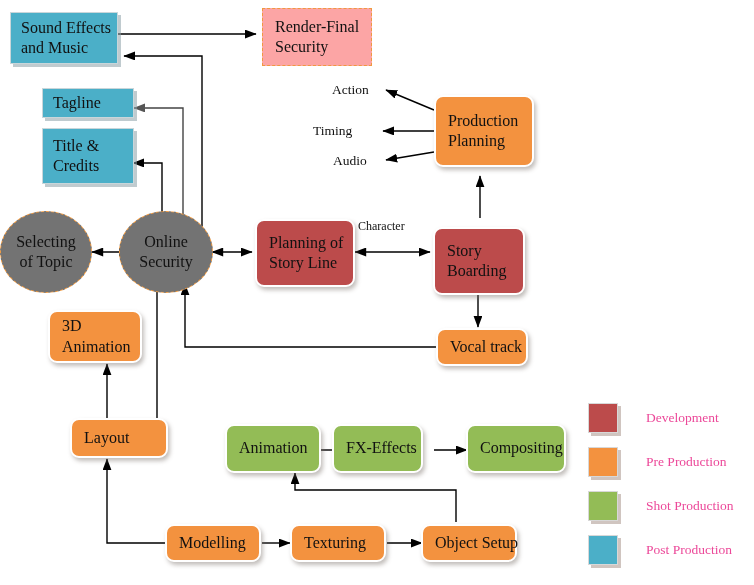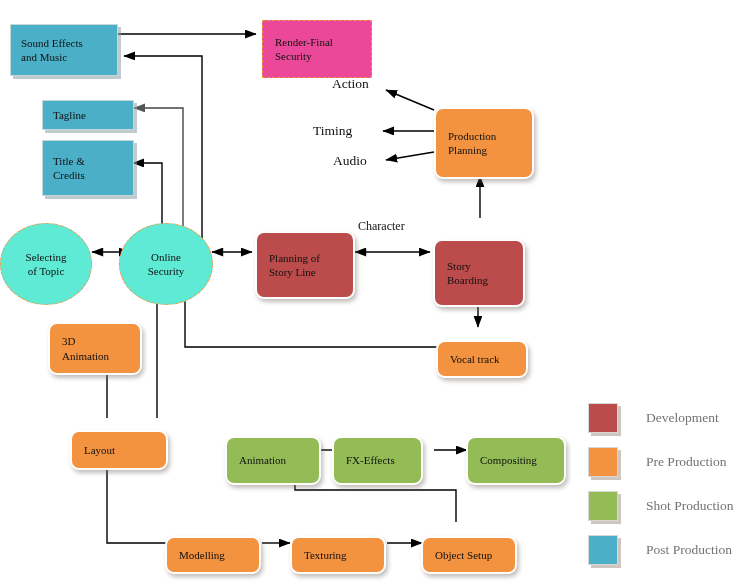--- a/index.html
+++ b/index.html
@@ -20,24 +20,23 @@
     width:754px; height:585px;
     pointer-events:none;
   }
   .node{
     position:absolute;
     box-sizing:border-box;
     display:flex;
     flex-direction:column;
     justify-content:center;
     color:#111111;
-    font-size:11px;
+    font-size:16px;
     line-height:1.28;
     z-index:3;
-    margin-top:12px;
   }
   .node .ln{display:block;white-space:nowrap;}
 
   
   .sq{
     border:1px solid #c9d6da;
     background:#4bafc8;
     padding:6px 10px;
     box-shadow:3px 3px 0 0 rgba(140,160,168,0.55);
   }
@@ -51,29 +50,29 @@
     box-shadow:2px 3px 4px rgba(120,110,105,0.45);
   }
   .rr.red{background:#bc4b4b;}
   .rr.orange{background:#f3923f;}
   .rr.green{background:#93bc56;}
 
   
   .ell{
     border:1.6px dashed #f0993f;
     border-radius:50%;
-    background:#5eead4;
+    background:#737373;
     text-align:center;
     align-items:center;
     justify-content:center;
   }
   
   .drect{
     border:1.6px dashed #f0993f;
-    background:#ec4899;
+    background:#fca5a5;
     padding:8px 12px;
   }
 
   
   .lbl{
     position:absolute;
     font-size:13.5px;
     color:#111111;
     white-space:nowrap;
     z-index:3;
@@ -89,21 +88,21 @@
   }
   .lg-sw{
     width:28px;height:28px;
     border:1px solid #d8d8d8;
     box-shadow:3px 3px 0 0 rgba(170,150,140,0.55);
     flex:0 0 auto;
   }
   .lg-tx{
     margin-left:28px;
     font-size:13.5px;
-    color:#737373;
+    color:#ec4899;
     white-space:nowrap;
   }
 </style>
 </head>
 <body>
 
 <div id="canvas">
 
   <svg id="wires" viewBox="0 0 754 585">
     <defs>
@@ -235,21 +234,21 @@
   </div>
 
   <div class="node rr orange" style="left:290px;top:524px;width:96px;height:38px;">
     <span class="ln">Texturing</span>
   </div>
 
   <div class="node rr orange" style="left:421px;top:524px;width:96px;height:38px;">
     <span class="ln">Object Setup</span>
   </div>
 
-  <div class="lbl" style="left:332px;top:76px;">Action</div>
+  <div class="lbl" style="left:332px;top:82px;">Action</div>
   <div class="lbl" style="left:313px;top:123px;">Timing</div>
   <div class="lbl" style="left:333px;top:153px;">Audio</div>
   <div class="lbl sm" style="left:358px;top:219px;">Character</div>
 
   <div id="legend">
     <div class="lg-row">
       <span class="lg-sw" style="background:#bc4b4b;"></span>
       <span class="lg-tx">Development</span>
     </div>
     <div class="lg-row">

